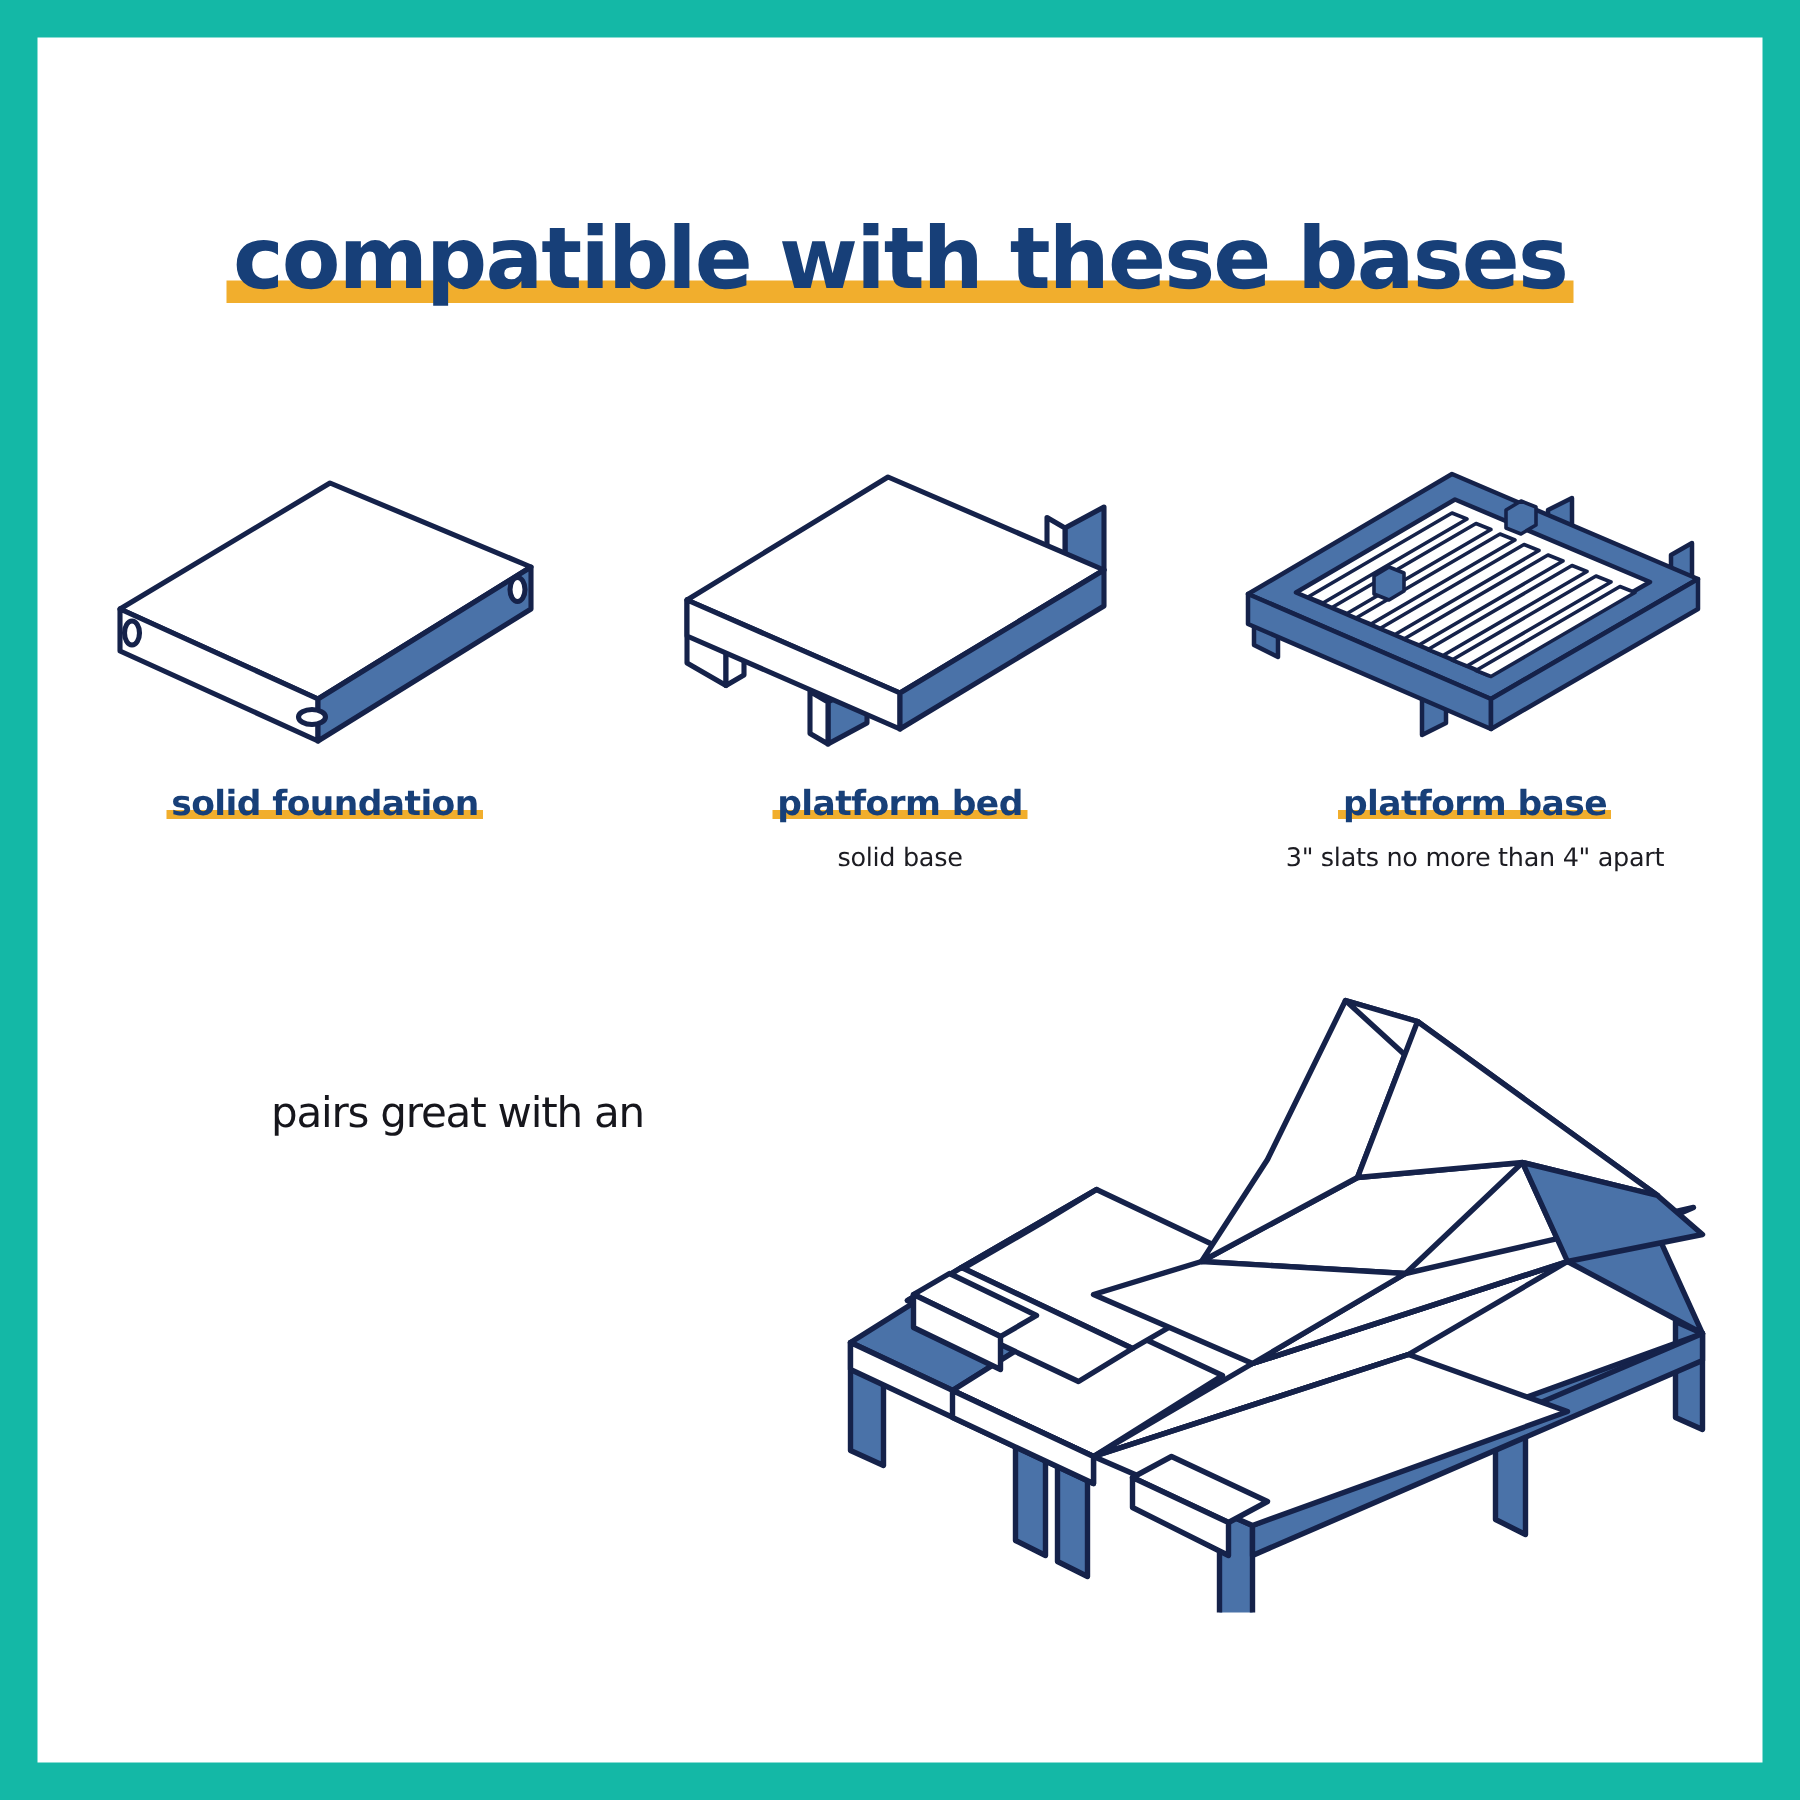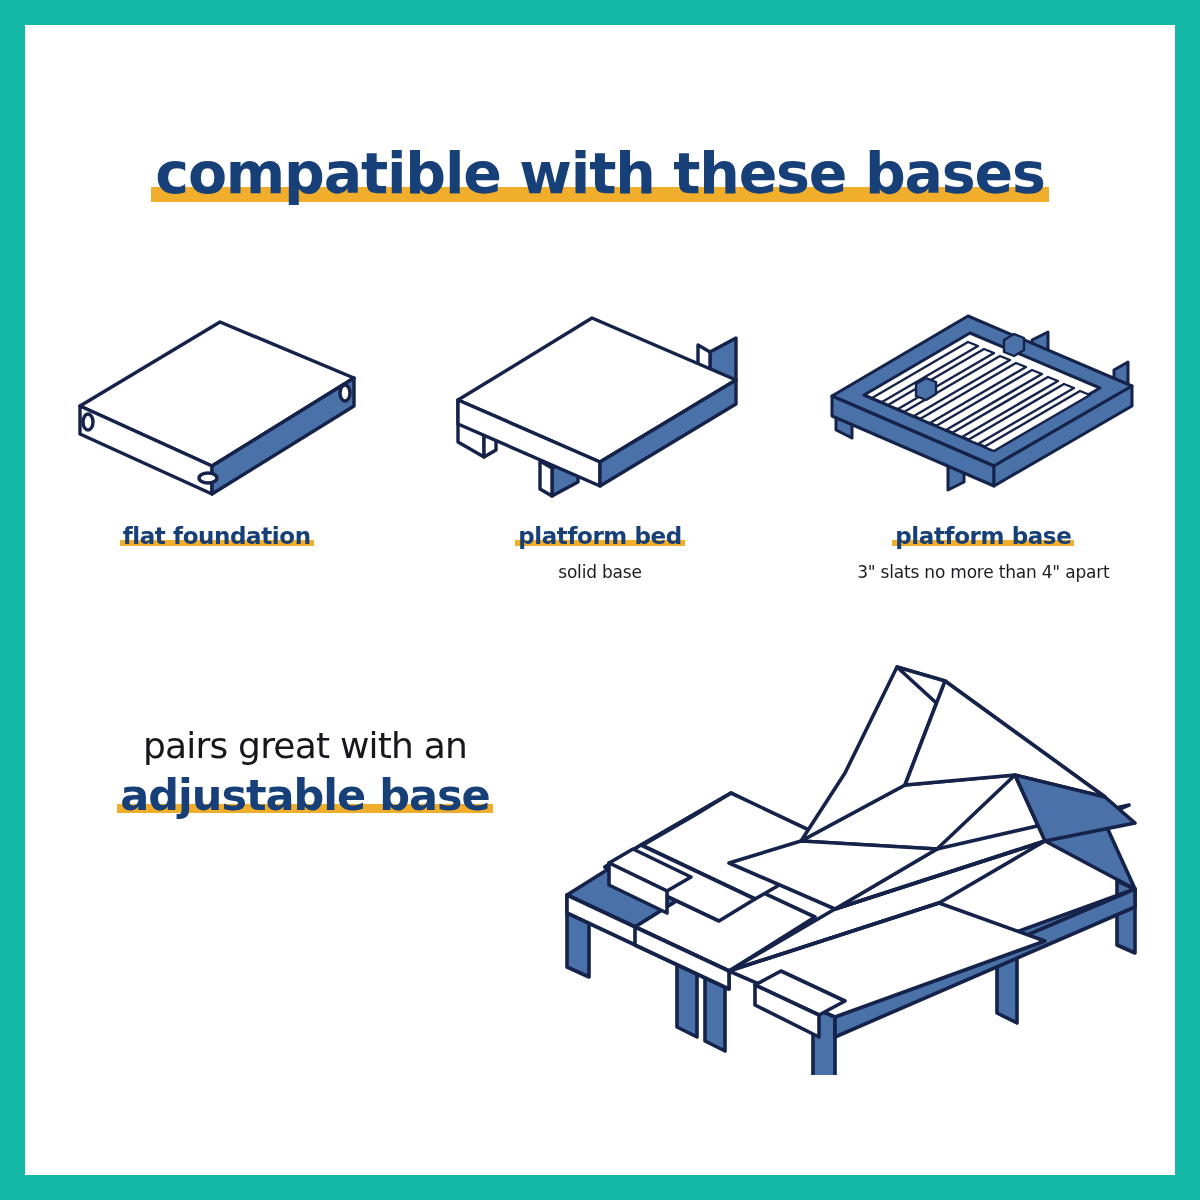--- a/index.html
+++ b/index.html
@@ -125,21 +125,21 @@
     text-align: center;
   }
   .angle-art {
     height: 150px;
     display: flex;
     align-items: center;
     justify-content: center;
   }
   .pairs-line {
     font-family: "DejaVu Sans", sans-serif;
-    font-size: 36px;
+    font-size: 28px;
     color: #16161c;
     letter-spacing: -0.8px;
     margin-top: 10px;
     white-space: nowrap;
   }
   .adj-wrap {
     display: inline-block;
     position: relative;
     padding: 0 3px;
     margin-top: 4px;
@@ -198,21 +198,21 @@
               <path d="M 150 166 L 150 194 L 292 106 L 292 78 Z" fill="#4a72a8"></path>
 
               <ellipse cx="26" cy="122" rx="5" ry="8" fill="#ffffff"></ellipse>
               <ellipse cx="146" cy="178" rx="9" ry="5" fill="#ffffff"></ellipse>
               <ellipse cx="283" cy="93" rx="5" ry="8" fill="#ffffff"></ellipse>
             </g>
           </svg>
         </div>
         <span class="base-label-wrap">
           <span class="base-label-underline"></span>
-          <span class="base-label">flat foundation</span>
+          <span class="base-label">solid foundation</span>
         </span>
         <div class="base-sub"></div>
       </div>
 
       <div class="base-card">
         <div class="base-art">
           <svg width="320" height="200" viewBox="0 0 320 200">
             <g stroke="#15224a" stroke-width="3.4" stroke-linejoin="round" stroke-linecap="round">
 
               <path d="M 18 100 L 18 142 L 44 157 L 44 115 Z" fill="#ffffff"></path>
@@ -279,24 +279,20 @@
           <span class="base-label-underline"></span>
           <span class="base-label">platform base</span>
         </span>
         <div class="base-sub">3" slats no more than 4" apart</div>
       </div>
 
     </div>
 
     <div class="bottom-left">
       <div class="pairs-line">pairs great with an</div>
-      <span class="adj-wrap">
-        <span class="adj-underline"></span>
-        <span class="adj-text">adjustable base</span>
-      </span>
     </div>
 
     <div class="bottom-right">
       <svg width="600" height="430" viewBox="0 0 600 430">
         <g stroke="#15224a" stroke-width="3.6" stroke-linejoin="round" stroke-linecap="round">
 
           <path d="M 22 250 L 22 322 L 44 332 L 44 260 Z" fill="#4a72a8"></path>
           <path d="M 132 308 L 132 382 L 152 392 L 152 318 Z" fill="#4a72a8"></path>
           <path d="M 160 318 L 160 396 L 180 406 L 180 328 Z" fill="#4a72a8"></path>
           <path d="M 268 362 L 268 440 L 290 450 L 290 372 Z" fill="#4a72a8"></path>

